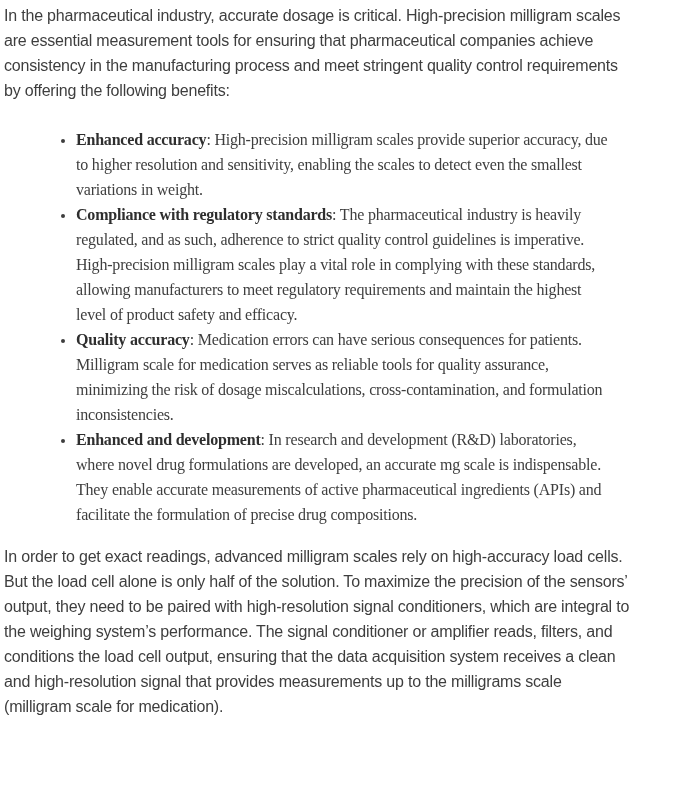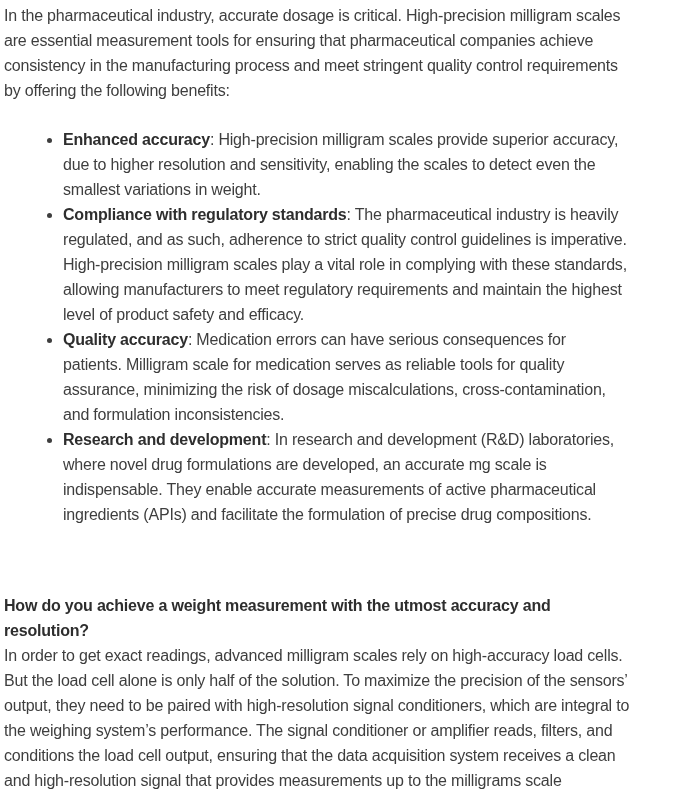--- a/index.html
+++ b/index.html
@@ -22,23 +22,24 @@
     line-height: 25px;
     letter-spacing: -0.2px;
   }
   .article p {
     margin: 0;
   }
   .intro {
     margin-bottom: 24px !important;
   }
   ul.benefits {
-    margin: 4px;
+    margin: 17px;
     padding: 0 0 0 55px;
     list-style: disc outside;
+    font-family: Liberation Serif, serif;
   }
   ul.benefits li {
     margin: 0;
     padding: 0;
   }
   ul.benefits li::marker {
     color: #3e3e3e;
     font-size: 15px;
   }
   strong, .question {
@@ -60,21 +61,20 @@
     <li>
       <strong>Enhanced accuracy</strong><span>: High-precision milligram scales provide superior accuracy, due to higher resolution and sensitivity, enabling the scales to detect even the smallest variations in weight.</span>
     </li>
     <li>
       <strong>Compliance with regulatory standards</strong><span>: The pharmaceutical industry is heavily regulated, and as such, adherence to strict quality control guidelines is imperative. High-precision milligram scales play a vital role in complying with these standards, allowing manufacturers to meet regulatory requirements and maintain the highest level of product safety and efficacy.</span>
     </li>
     <li>
       <strong>Quality accuracy</strong><span>: Medication errors can have serious consequences for patients. Milligram scale for medication serves as reliable tools for quality assurance, minimizing the risk of dosage miscalculations, cross-contamination, and formulation inconsistencies.</span>
     </li>
     <li>
-      <strong>Research and development</strong><span>: In research and development (R&amp;D) laboratories, where novel drug formulations are developed, an accurate mg scale is indispensable. They enable accurate measurements of active pharmaceutical ingredients (APIs) and facilitate the formulation of precise drug compositions.</span>
+      <strong>Enhanced and development</strong><span>: In research and development (R&amp;D) laboratories, where novel drug formulations are developed, an accurate mg scale is indispensable. They enable accurate measurements of active pharmaceutical ingredients (APIs) and facilitate the formulation of precise drug compositions.</span>
     </li>
   </ul>
 
-  <p class="question">How do you achieve a weight measurement with the utmost accuracy and resolution?</p>
 
   <p>In order to get exact readings, advanced milligram scales rely on high-accuracy load cells. But the load cell alone is only half of the solution. To maximize the precision of the sensors’ output, they need to be paired with high-resolution signal conditioners, which are integral to the weighing system’s performance. The signal conditioner or amplifier reads, filters, and conditions the load cell output, ensuring that the data acquisition system receives a clean and high-resolution signal that provides measurements up to the milligrams scale (milligram scale for medication).</p>
 
 </div>
 
 </body></html>

